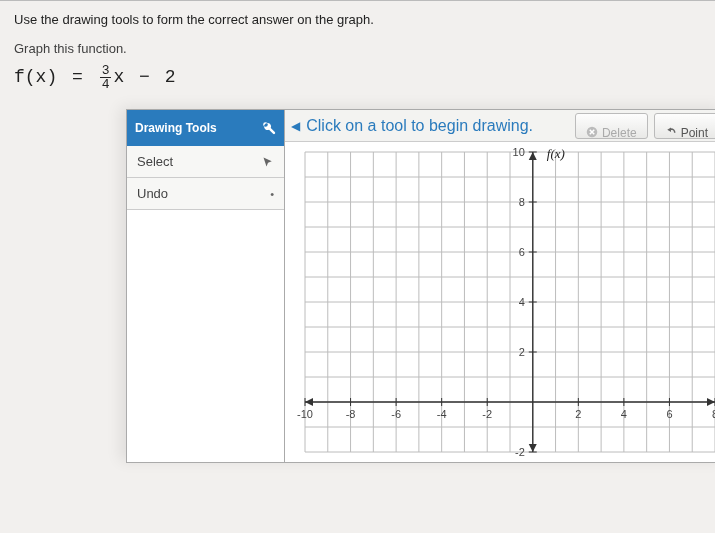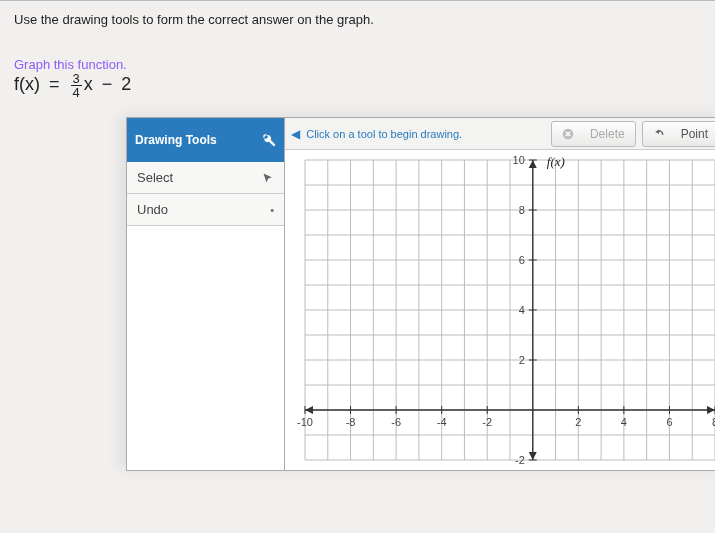--- a/index.html
+++ b/index.html
@@ -8,24 +8,24 @@
     background: #f2f0ee;
     color: #333;
     width: 715px;
     height: 533px;
     overflow: hidden;
     padding: 8px 14px;
     font-size: 13px;
     position: relative;
   }
   .top-border { position:absolute; top:0; left:0; right:0; height:1px; background:#bbb; }
-  .instruction { margin: 4px 0 30px 0; color: #222; }
-  .subinst { color: #8b5cf6; }
+  .instruction { margin: 4px 0 14px 0; color: #222; }
+  .subinst { margin-bottom: 8px; color: #404040; }
   .equation {
-    font-family: Liberation Sans, sans-serif;
+    font-family: Liberation Mono, monospace;
     font-size: 18px;
     margin-bottom: 18px;
     color:#222;
   }
   .equation .frac {
     display:inline-block;
     vertical-align:middle;
     text-align:center;
     font-size:13px;
     line-height:1;
@@ -44,21 +44,21 @@
   }
   
   .panel { width:160px; border-right:1px solid #aaa; }
   .panel-header {
     background:#2a7bbd;
     color:#fff;
     font-weight:bold;
     display:flex;
     align-items:center;
     justify-content:space-between;
-    height:44px;
+    height:36px;
     padding:0 8px;
     font-size:12px;
   }
   .panel-header .wrench { color:#fff; }
   .tool-row {
     display:flex;
     align-items:center;
     justify-content:space-between;
     height:32px;
     padding:12px 10px;
@@ -78,26 +78,25 @@
     background:#f3f3f1;
     padding:0 6px;
     gap:6px;
   }
   .toolbar .arrow-tab {
     color:#2a7bbd;
     font-size:12px;
     display:flex;
     align-items:center;
   }
-  .toolbar .hint { color:#2a7bbd; font-size:11px; flex:0 0 auto; }
+  .toolbar .hint { color:#2a7bbd; font-size:16px; flex:0 0 auto; }
   .toolbar .spacer { flex:1; }
   .btn {
     display:flex;
-    align-items:center;
-    gap:16px;
+    gap:4px;
     border:1px solid #bbb;
     background:linear-gradient(#fdfdfd,#e9e9e7);
     border-radius:3px;
     height:24px;
     padding:12px 10px;
     font-size:12px;
     color:#555;
     cursor:pointer;
   }
   .btn.disabled { color:#aaa; }

